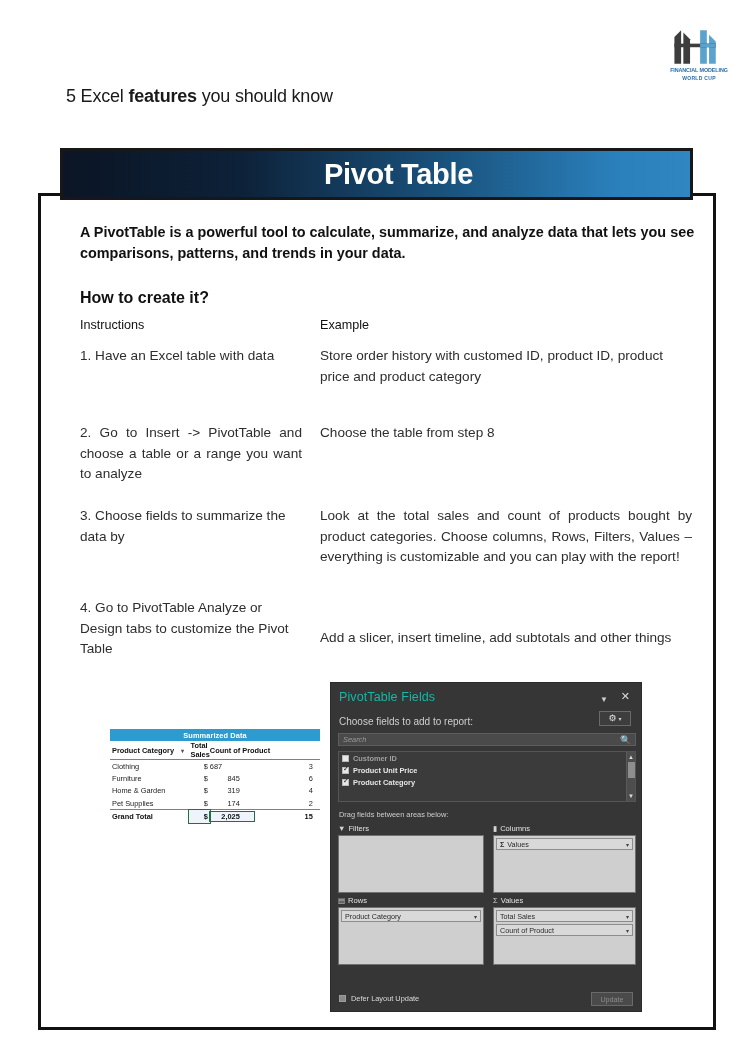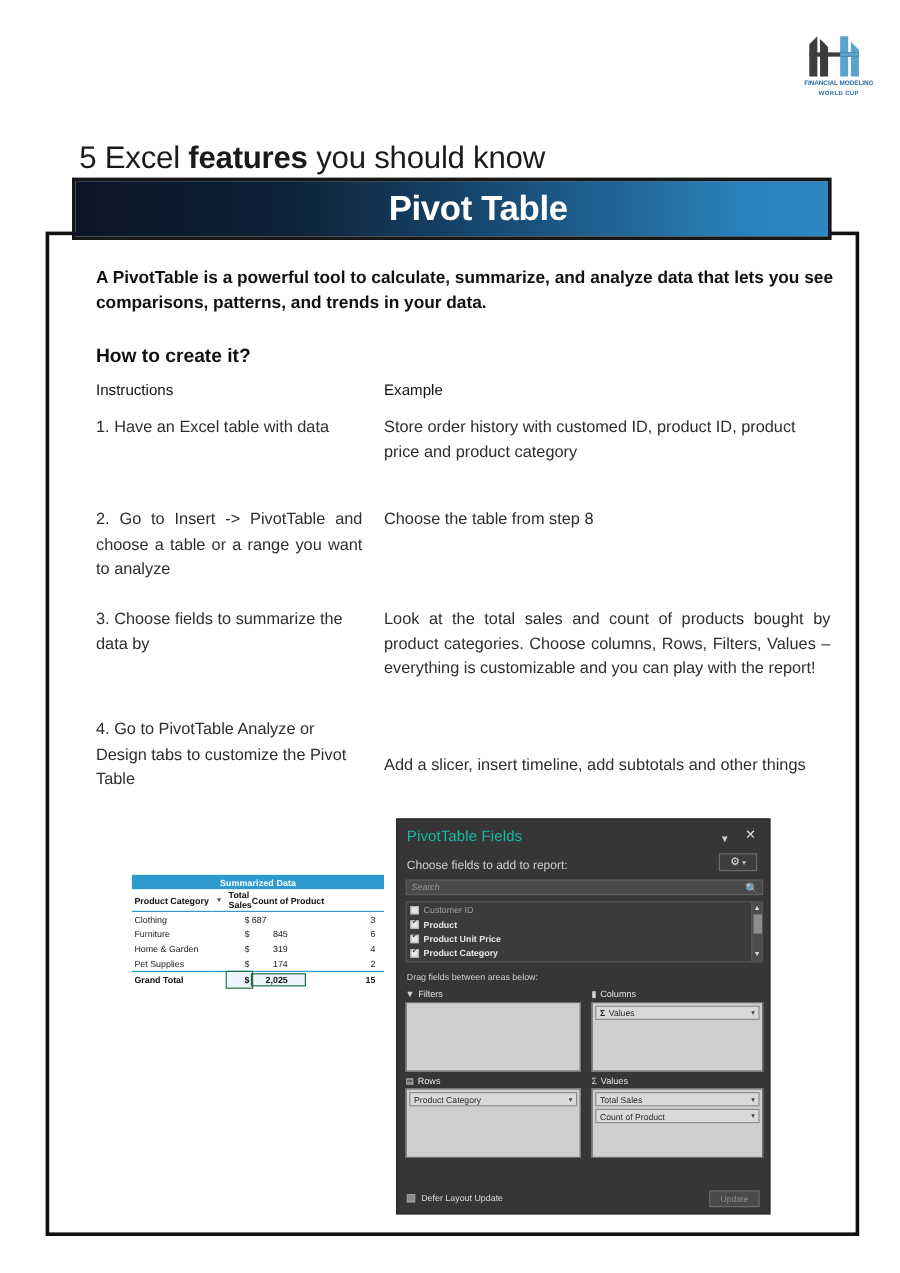--- a/index.html
+++ b/index.html
@@ -13,23 +13,22 @@
 
   
   .header { position: absolute; left: 0; top: 0; width: 750px; height: 130px; }
   .doc-title {
     position: absolute; left: 66px; top: 30px;
     font-size: 40px; font-weight: bold; color: #0a0a0a;
     letter-spacing: -0.6px;
   }
   .doc-sub {
     position: absolute; left: 66px; top: 86px;
-    font-size: 26px; color: #1a1a1a; font-weight: normal;
+    font-size: 18px; color: #1a1a1a; font-weight: normal;
     letter-spacing: -0.2px;
-    margin-top: 30px;
   }
   .doc-sub b { font-weight: bold; }
 
   .logo { position: absolute; left: 664px; top: 28px; width: 70px; height: 62px; text-align: center; }
   .logo-mark { width: 100%; height: 38px; display: block; }
   .logo-l1 { font-size: 5.4px; color: #2b6ea8; font-weight: bold; letter-spacing: -0.1px; line-height: 8px; }
   .logo-l2 { font-size: 5.0px; color: #2b6ea8; font-weight: bold; letter-spacing: 0.3px; line-height: 8px; }
 
   
   .frame {
@@ -158,21 +157,21 @@
   .field-item { display: flex; align-items: center; height: 12px; padding-left: 3px; }
   .fchk {
     width: 7px; height: 7px; border: 1px solid #b9b9b9; background: #e8e8e8;
     margin-right: 4px; position: relative; flex: none;
   }
   .fchk.on::after {
     content: "✓"; position: absolute; left: 0px; top: -3px;
     font-size: 7px; color: #222; line-height: 7px;
   }
   .flabel { font-size: 7.4px; color: #e6e6e6; font-weight: bold; }
-  .flabel.off { color: #a0a0a0; font-weight: normal; }
+  .flabel.off { color: #a0a0a0; font-weight: bold; }
   .fl-scroll {
     position: absolute; right: 0; top: 0; width: 9px; height: 100%;
     background: #4d4d4d; border-left: 1px solid #5a5a5a;
   }
   .fl-scroll .up, .fl-scroll .dn { font-size: 6px; color: #ddd; text-align: center; line-height: 8px; }
   .fl-scroll .up { margin-top: 1px; }
   .fl-scroll .dn { position: absolute; bottom: 1px; width: 100%; }
   .fl-thumb { position: absolute; left: 1px; top: 10px; width: 7px; height: 16px; background: #8e8e8e; }
 
   .pane-drag { position: absolute; left: 8px; top: 127px; font-size: 7.4px; color: #cfcfcf; }
@@ -312,24 +311,20 @@
       <span class="search-mag">🔍</span>
     </div>
 
     <div class="field-list">
       <div class="field-item">
         <span class="fchk"></span>
         <span class="flabel off">Customer ID</span>
       </div>
       <div class="field-item">
         <span class="fchk on"></span>
-        <span class="flabel">Product</span>
-      </div>
-      <div class="field-item">
-        <span class="fchk on"></span>
         <span class="flabel">Product Unit Price</span>
       </div>
       <div class="field-item">
         <span class="fchk on"></span>
         <span class="flabel">Product Category</span>
       </div>
       <div class="fl-scroll">
         <div class="up">▲</div>
         <div class="fl-thumb"></div>
         <div class="dn">▼</div>

